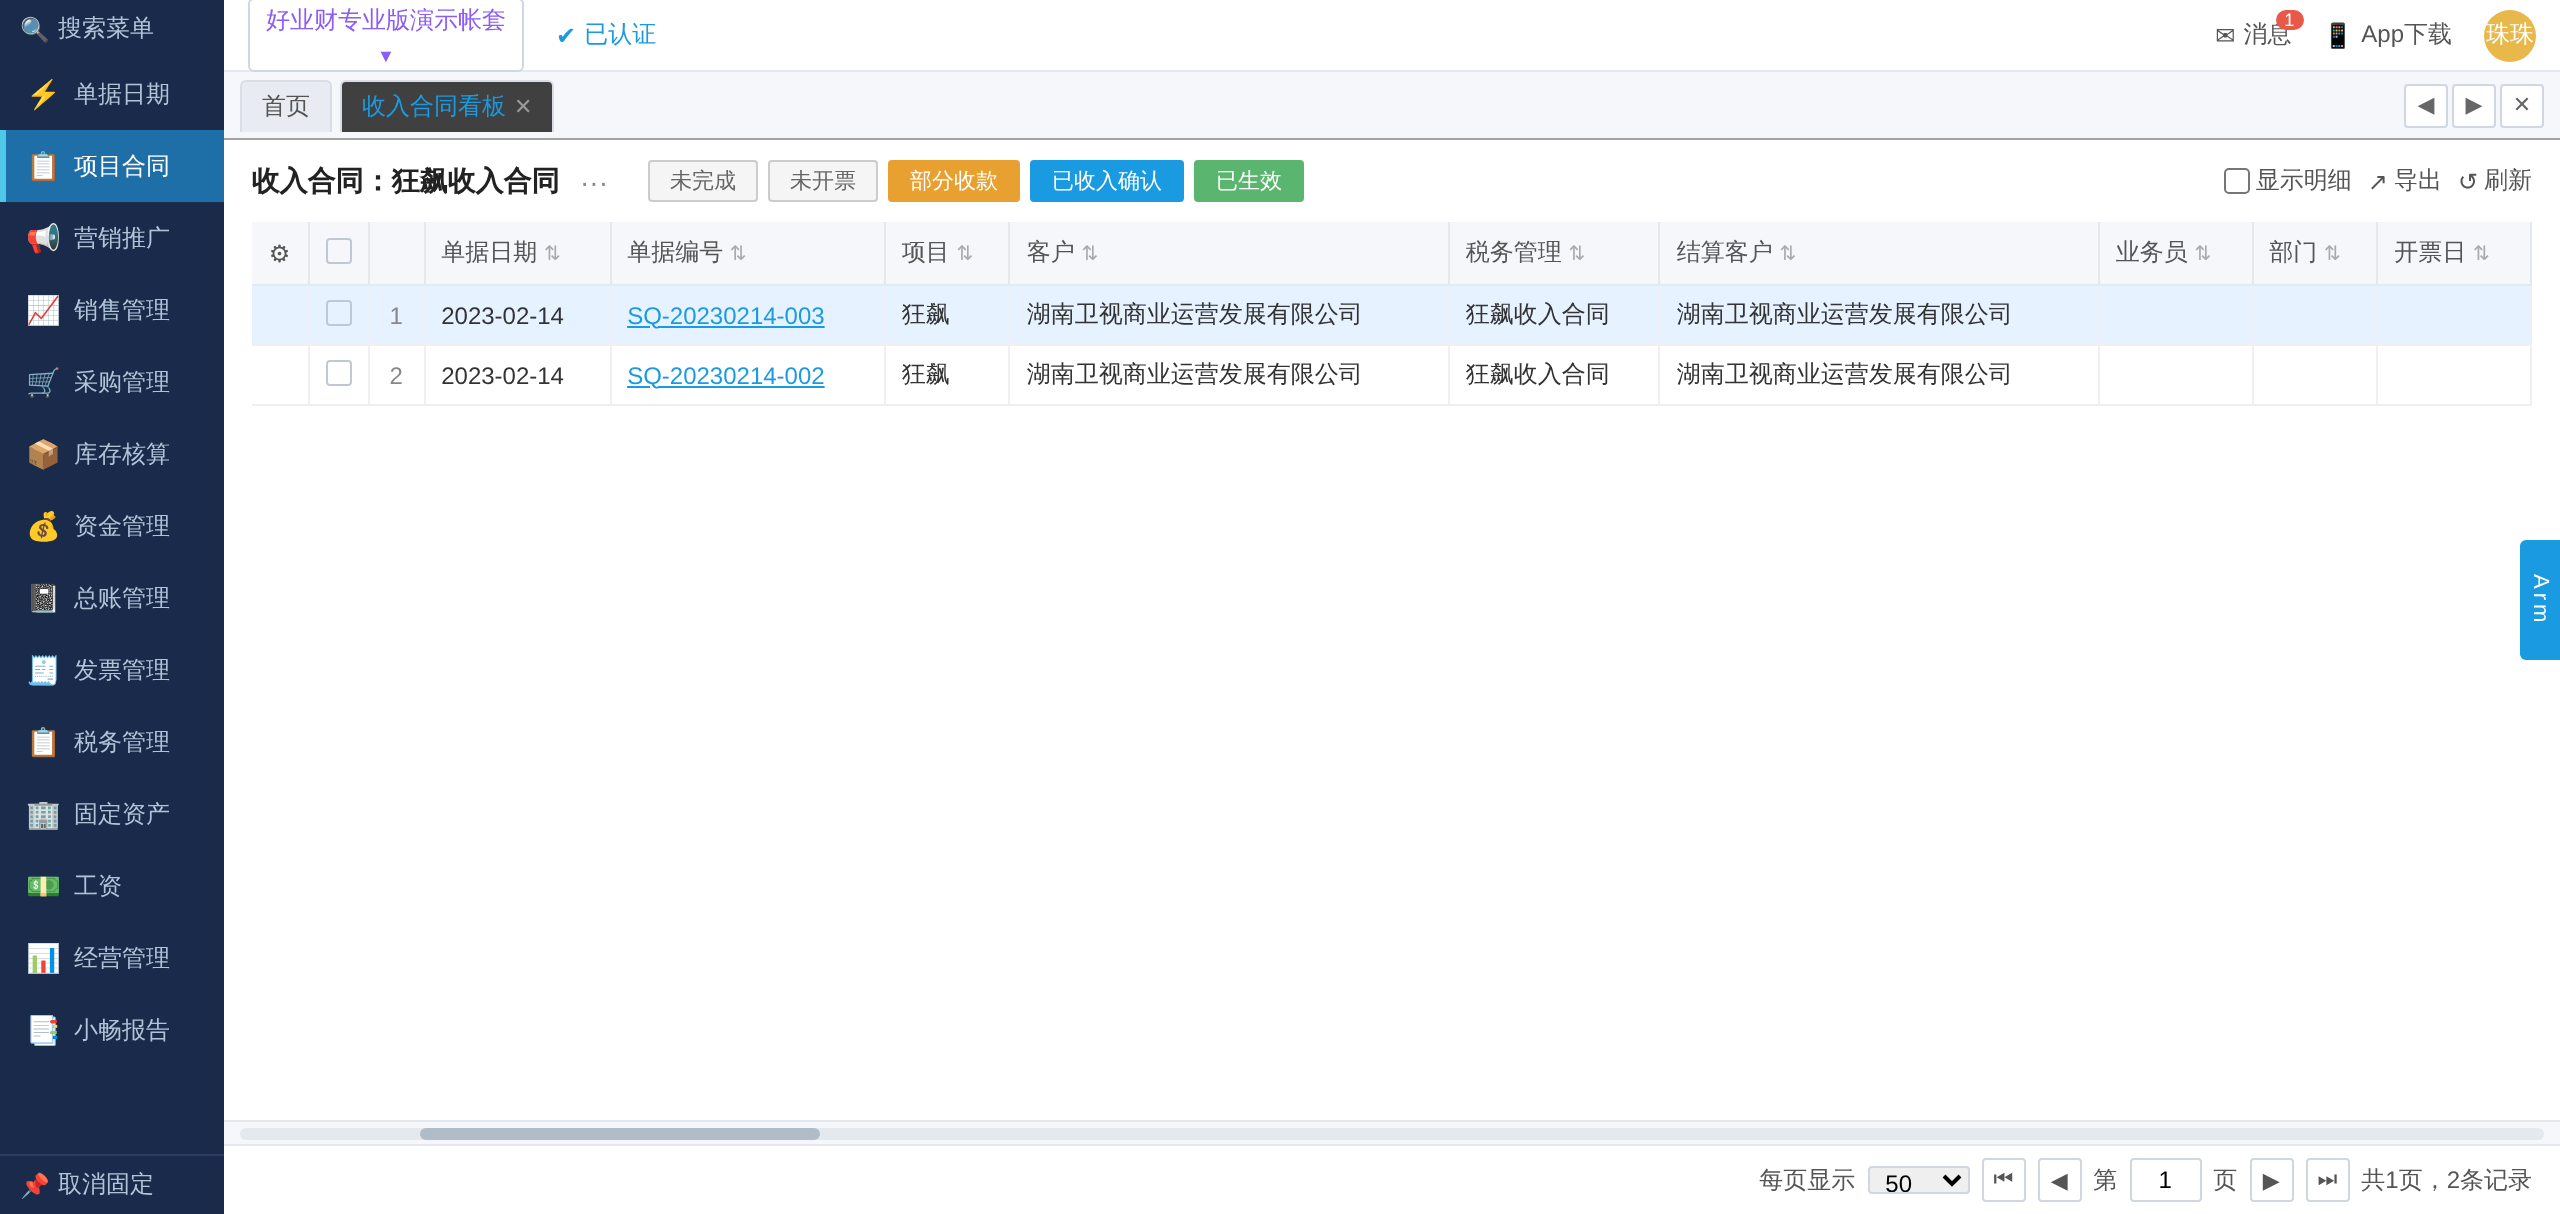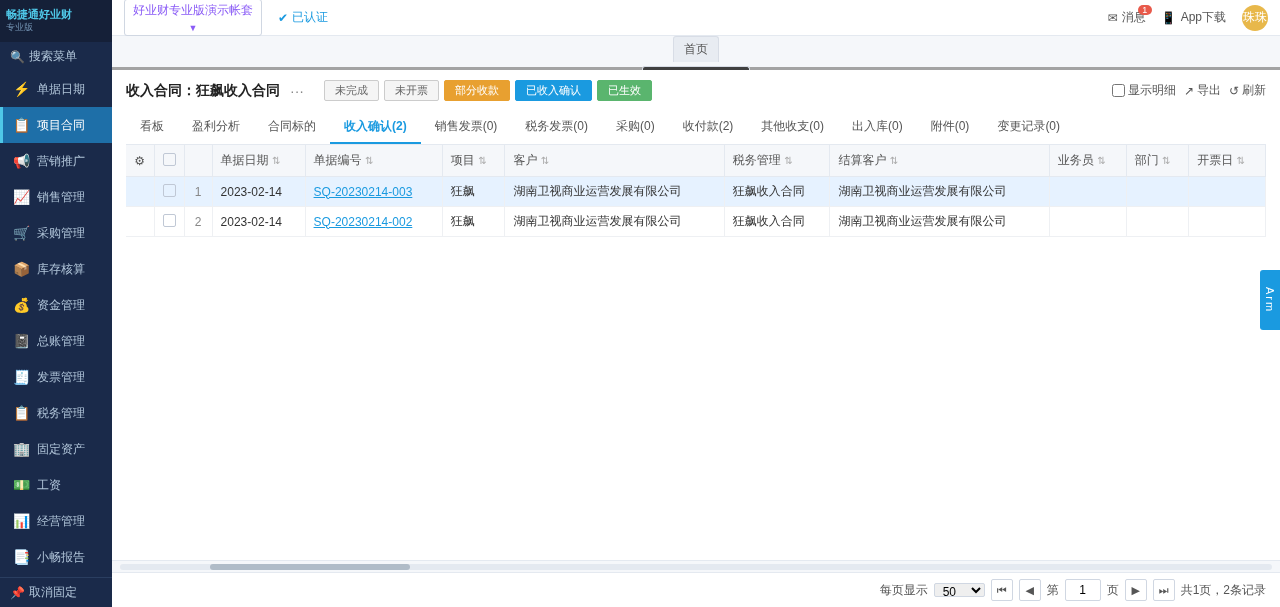--- a/index.html
+++ b/index.html
@@ -27,21 +27,21 @@
     .topbar-certified { display: flex; align-items: center; gap: 4px; color: #1a9ae0; font-size: 12px; margin-left: 8px; }
     .topbar-right { margin-left: auto; display: flex; align-items: center; gap: 16px; }
     .topbar-action { display: flex; align-items: center; gap: 4px; cursor: pointer; color: #555; font-size: 12px; position: relative; }
     .badge { background: #e8594a; color: #fff; border-radius: 8px; padding: 0 4px; font-size: 9px; position: absolute; top: -4px; right: -6px; min-width: 14px; text-align: center; }
     .avatar { width: 26px; height: 26px; border-radius: 50%; background: #e8b84b; display: flex; align-items: center; justify-content: center; color: #fff; font-size: 11px; }
 
     
     .content { flex: 1; display: flex; flex-direction: column; overflow: hidden; }
 
     
-    .tab-bar { background: #f5f7fa; border-bottom: 3px solid #a3a3a3; display: flex; align-items: center; padding: 0 8px; height: 34px; gap: 4px; flex-direction: column; }
+    .tab-bar { background: #f5f7fa; border-bottom: 1px solid #a3a3a3; display: flex; align-items: center; padding: 0 8px; height: 34px; gap: 4px; }
     .tab-item { padding: 4px 10px; border-radius: 3px 3px 0 0; cursor: pointer; font-size: 12px; color: #555; background: #e8ecf2; border: 1px solid #d8dde6; border-bottom: none; display: flex; align-items: center; gap: 4px; }
     .tab-item.active { background: #404040; color: #1a9ae0; border-color: #d8dde6; justify-content: flex-end; }
     .tab-item .close-btn { cursor: pointer; color: #999; font-size: 11px; }
     .nav-arrows { margin-left: auto; display: flex; align-items: center; gap: 2px; }
     .nav-btn { width: 22px; height: 22px; display: flex; align-items: center; justify-content: center; cursor: pointer; color: #666; border: 1px solid #d0d7e2; border-radius: 2px; background: #fff; font-size: 11px; }
 
     
     .page-content { flex: 1; background: #fff; overflow: hidden; display: flex; flex-direction: column; padding: 10px 14px 0; }
 
     
@@ -93,26 +93,20 @@
 
     
     .float-btn { position: absolute; right: 0; top: 50%; transform: translateY(-50%); background: #1a9ae0; color: #fff; width: 20px; height: 60px; display: flex; align-items: center; justify-content: center; cursor: pointer; border-radius: 3px 0 0 3px; writing-mode: vertical-lr; font-size: 11px; letter-spacing: 2px; }
 
     .checkbox { width: 13px; height: 13px; border: 1px solid #c0c8d5; border-radius: 2px; display: inline-block; cursor: pointer; }
   </style>
 </head>
 <body>
 
 <div class="sidebar">
-  <div class="sidebar-logo">
-    <div>
-      <div class="sidebar-logo-text">畅捷通好业财</div>
-      <div class="sidebar-logo-sub">专业版</div>
-    </div>
-  </div>
   <div class="sidebar-search">
     <span>🔍</span>
     <span>搜索菜单</span>
   </div>
   <div class="sidebar-item">
     <span class="sidebar-item-icon">⚡</span>
     <span class="sidebar-item-label">单据日期</span>
   </div>
   <div class="sidebar-nav">
     <div class="sidebar-item active">
@@ -244,34 +238,20 @@
             <span>↗</span>
             <span>导出</span>
           </div>
           <div class="header-action">
             <span>↺</span>
             <span>刷新</span>
           </div>
         </div>
       </div>
 
-      <div class="sub-tabs">
-        <div class="sub-tab">看板</div>
-        <div class="sub-tab">盈利分析</div>
-        <div class="sub-tab">合同标的</div>
-        <div class="sub-tab active">收入确认(2)</div>
-        <div class="sub-tab">销售发票(0)</div>
-        <div class="sub-tab">税务发票(0)</div>
-        <div class="sub-tab">采购(0)</div>
-        <div class="sub-tab">收付款(2)</div>
-        <div class="sub-tab">其他收支(0)</div>
-        <div class="sub-tab">出入库(0)</div>
-        <div class="sub-tab">附件(0)</div>
-        <div class="sub-tab">变更记录(0)</div>
-      </div>
 
       <div class="table-area">
         <table>
           <thead>
             <tr>
               <th class="settings-col">⚙</th>
               <th class="checkbox-col">
                 <span class="checkbox"></span>
               </th>
               <th></th>

